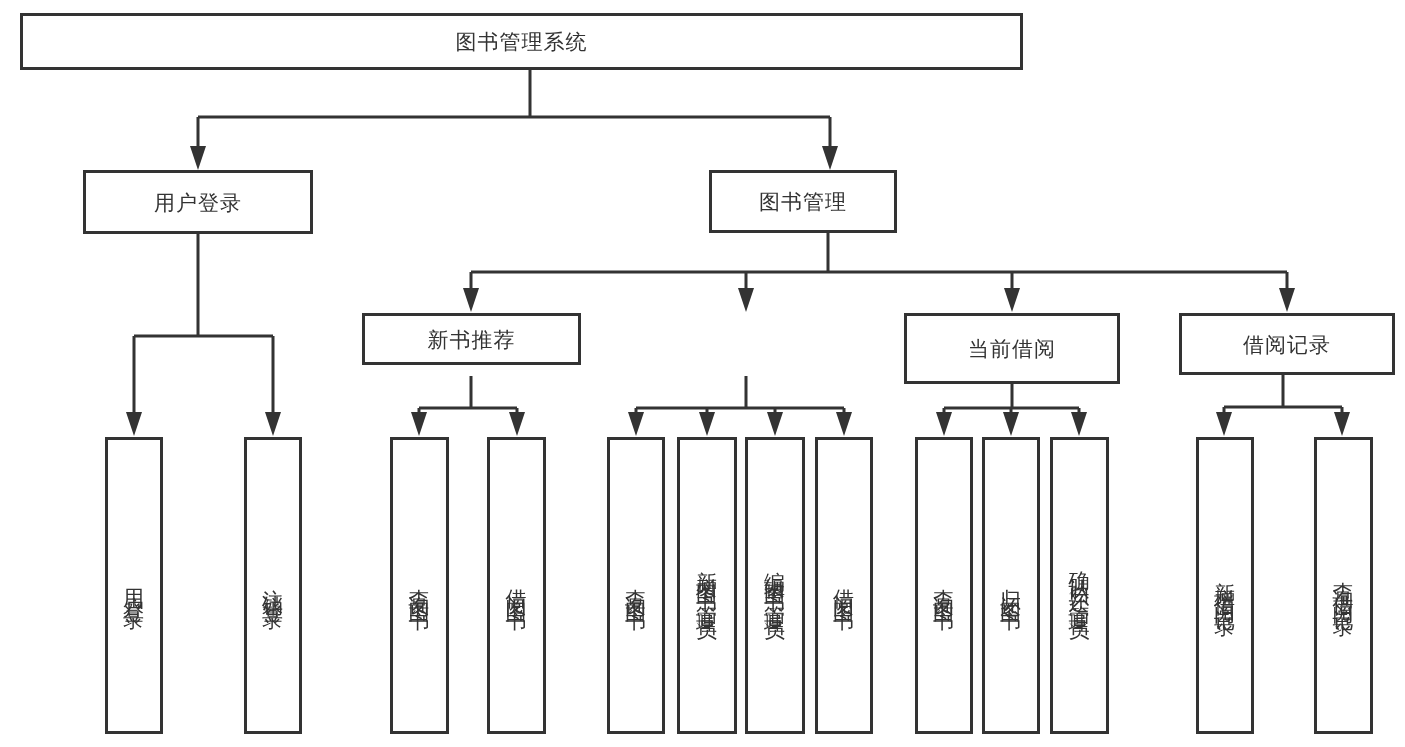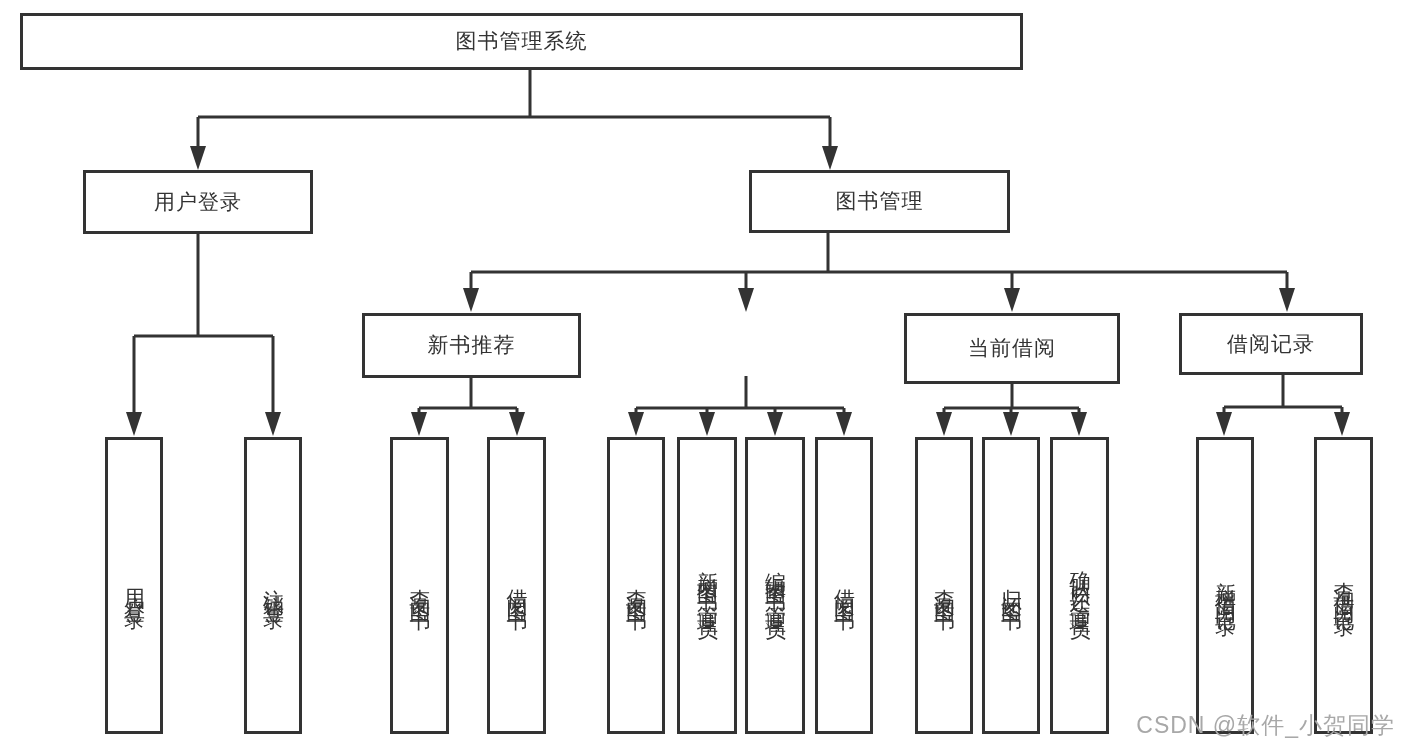--- a/index.html
+++ b/index.html
@@ -13,21 +13,21 @@
     position:relative;overflow:hidden;
   }
   .canvas{position:absolute;inset:0;width:1405px;height:747px;}
   svg.edges{position:absolute;left:0;top:0;z-index:1;}
   svg.edges path{stroke:var(--line);stroke-width:3;fill:none;}
   svg.edges polygon{fill:var(--line);stroke:none;}
   .node{
     position:absolute;z-index:2;box-sizing:border-box;
     background:var(--box-fill);border:3px solid var(--box-border);
     color:var(--text);display:flex;align-items:center;justify-content:center;
-    font-size:21px;line-height:1;letter-spacing:1px;text-align:right;font-family:Liberation Serif, serif;
+    font-size:21px;line-height:1;letter-spacing:1px;text-align:right;
   }
   .node.v{
     writing-mode:vertical-rl;text-orientation:mixed;
     letter-spacing:7px;font-size:21px;
   }
   .watermark{
     position:absolute;z-index:5;right:10px;bottom:6px;
     color:var(--watermark);font-size:23px;letter-spacing:1px;white-space:nowrap;
   }
 </style>
@@ -75,38 +75,37 @@
     <g>
       <path d="M1283 375 V407 M1224 407 H1342 M1224 407 V416 M1342 407 V416"></path>
       <polygon points="1216,412 1232,412 1224,436"></polygon>
       <polygon points="1334,412 1350,412 1342,436"></polygon>
     </g>
   </svg>
 
   <div class="node" style="left:20px;top:13px;width:1003px;height:57px">图书管理系统</div>
 
   <div class="node" style="left:83px;top:170px;width:230px;height:64px">用户登录</div>
-  <div class="node" style="left:749px;top:170px;width:261px;height:63px">图书管理</div>
+  <div class="node" style="left:709px;top:170px;width:188px;height:63px">图书管理</div>
 
-  <div class="node" style="left:362px;top:313px;width:219px;height:65px">新书推荐</div>
+  <div class="node" style="left:362px;top:313px;width:219px;height:52px">新书推荐</div>
   <div class="node" style="left:904px;top:313px;width:216px;height:71px">当前借阅</div>
-  <div class="node" style="left:1179px;top:313px;width:184px;height:62px">借阅记录</div>
+  <div class="node" style="left:1179px;top:313px;width:216px;height:62px">借阅记录</div>
 
   <div class="node v" style="left:105px;top:437px;width:58px;height:297px">用户登录</div>
   <div class="node v" style="left:244px;top:437px;width:58px;height:297px">注销登录</div>
 
   <div class="node v" style="left:390px;top:437px;width:59px;height:297px">查询图书</div>
   <div class="node v" style="left:487px;top:437px;width:59px;height:297px">借阅图书</div>
 
   <div class="node v" style="left:607px;top:437px;width:58px;height:297px">查询图书</div>
   <div class="node v" style="left:677px;top:437px;width:60px;height:297px">新增图书（管理员）</div>
   <div class="node v" style="left:745px;top:437px;width:60px;height:297px">编辑图书（管理员）</div>
   <div class="node v" style="left:815px;top:437px;width:58px;height:297px">借阅图书</div>
 
   <div class="node v" style="left:915px;top:437px;width:58px;height:297px">查询图书</div>
   <div class="node v" style="left:982px;top:437px;width:58px;height:297px">归还图书</div>
   <div class="node v" style="left:1050px;top:437px;width:59px;height:297px">确认归还（管理员）</div>
 
   <div class="node v" style="left:1196px;top:437px;width:58px;height:297px">新增借阅记录</div>
   <div class="node v" style="left:1314px;top:437px;width:59px;height:297px">查询借阅记录</div>
 
-  <div class="watermark">CSDN @软件_小贺同学</div>
 </div>
 
 </body></html>

